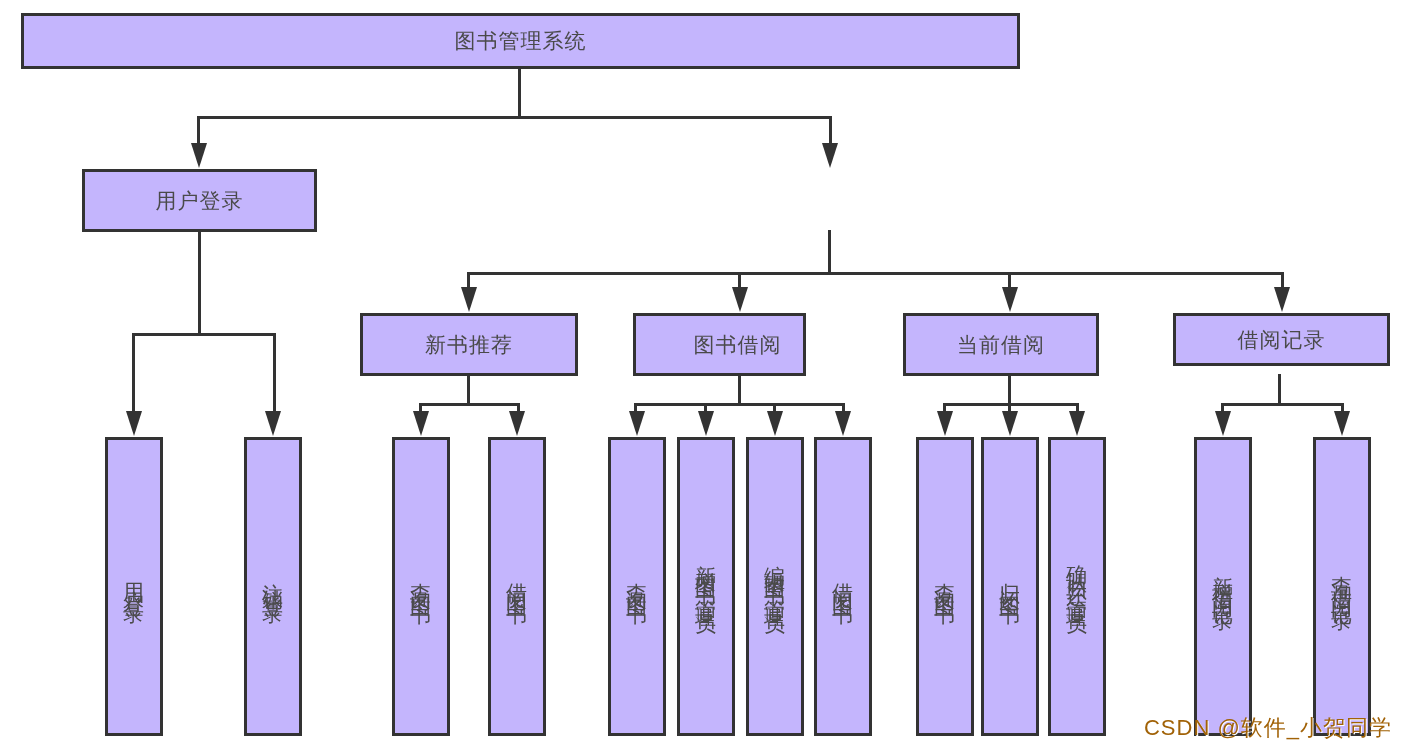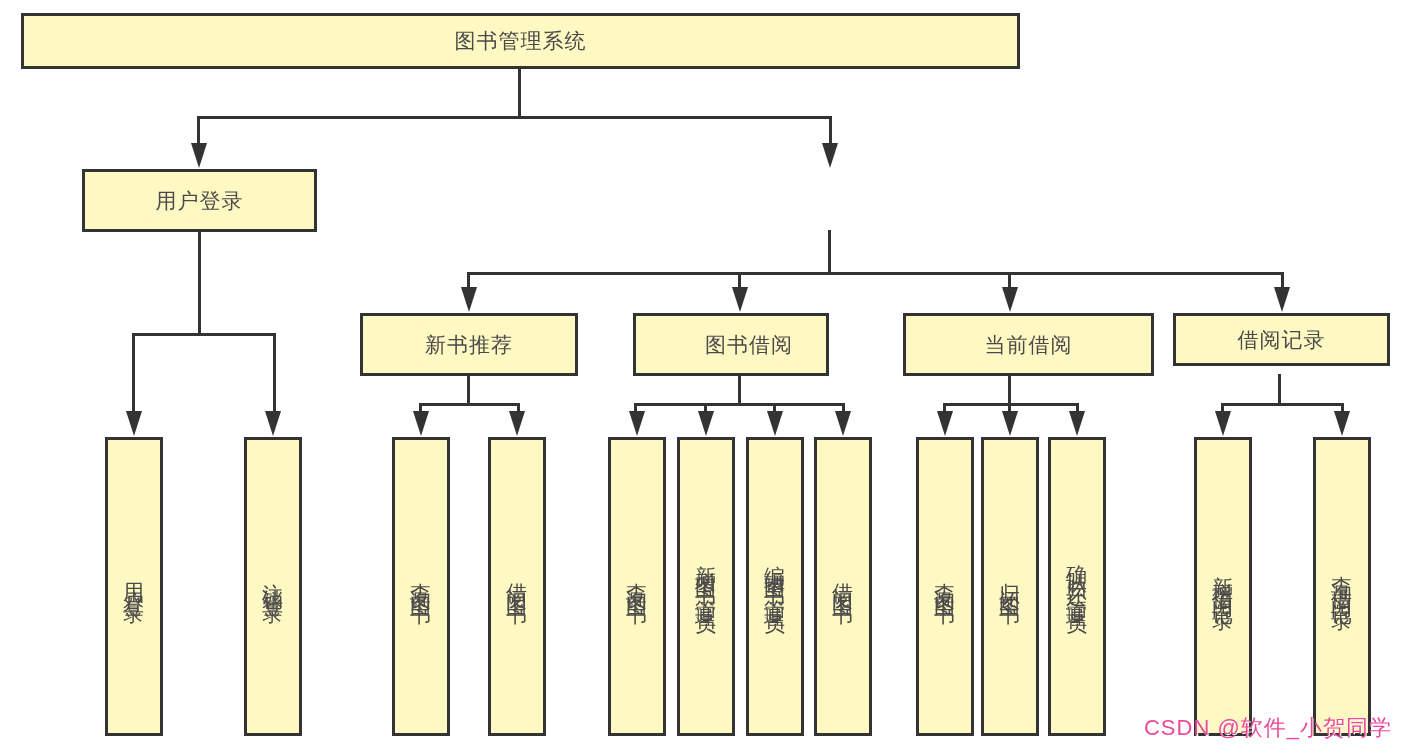--- a/index.html
+++ b/index.html
@@ -8,21 +8,21 @@
     width: 1405px;
     height: 747px;
     background: #ffffff;
     font-family: "Liberation Sans", "DejaVu Sans", sans-serif;
     overflow: hidden;
   }
   
   .node {
     position: absolute;
     box-sizing: border-box;
-    background: #fef9c3;
+    background: #c4b5fd;
     border: 3px solid #333333;
     display: flex;
     align-items: center;
     justify-content: center;
     color: #4a4a4a;
     font-size: 21px;
     letter-spacing: 1px;
     z-index: 2;
   }
   .node.vert {
@@ -51,21 +51,21 @@
     border-right: 8px solid transparent;
     border-top: 25px solid #333333;
     z-index: 1;
   }
   
   #watermark {
     position: absolute;
     top: 713px;
     right: 13px;
     font-size: 22px;
-    color: #ec4899;
+    color: #a16207;
     letter-spacing: 1px;
     z-index: 5;
     text-shadow: 1px 1px 0 #ffffff;
   }
 </style>
 </head>
 <body>
 
 <div id="canvas">
 
@@ -98,24 +98,24 @@
   <div class="vline" style="left:738px; top:272px; height:18px;"></div>
   <div class="arrow" style="left:732px; top:287px;"></div>
   <div class="vline" style="left:1008px; top:272px; height:18px;"></div>
   <div class="arrow" style="left:1002px; top:287px;"></div>
   <div class="vline" style="left:1281px; top:272px; height:18px;"></div>
   <div class="arrow" style="left:1274px; top:287px;"></div>
 
   <div class="node" style="left:360px; top:313px; width:218px; height:63px;">
     <span>新书推荐</span>
   </div>
-  <div class="node" style="left:633px; top:313px; width:196px; height:63px;padding-left:36px;">
+  <div class="node" style="left:633px; top:313px; width:173px; height:63px;padding-left:36px;">
     <span>图书借阅</span>
   </div>
-  <div class="node" style="left:903px; top:313px; width:251px; height:63px;">
+  <div class="node" style="left:903px; top:313px; width:196px; height:63px;">
     <span>当前借阅</span>
   </div>
   <div class="node" style="left:1173px; top:313px; width:217px; height:53px;">
     <span>借阅记录</span>
   </div>
 
   <div class="vline" style="left:467px; top:374px; height:32px;"></div>
   <div class="hline" style="left:419px; top:403px; width:101px;"></div>
   <div class="vline" style="left:419px; top:403px; height:13px;"></div>
   <div class="arrow" style="left:413px; top:411px;"></div>

